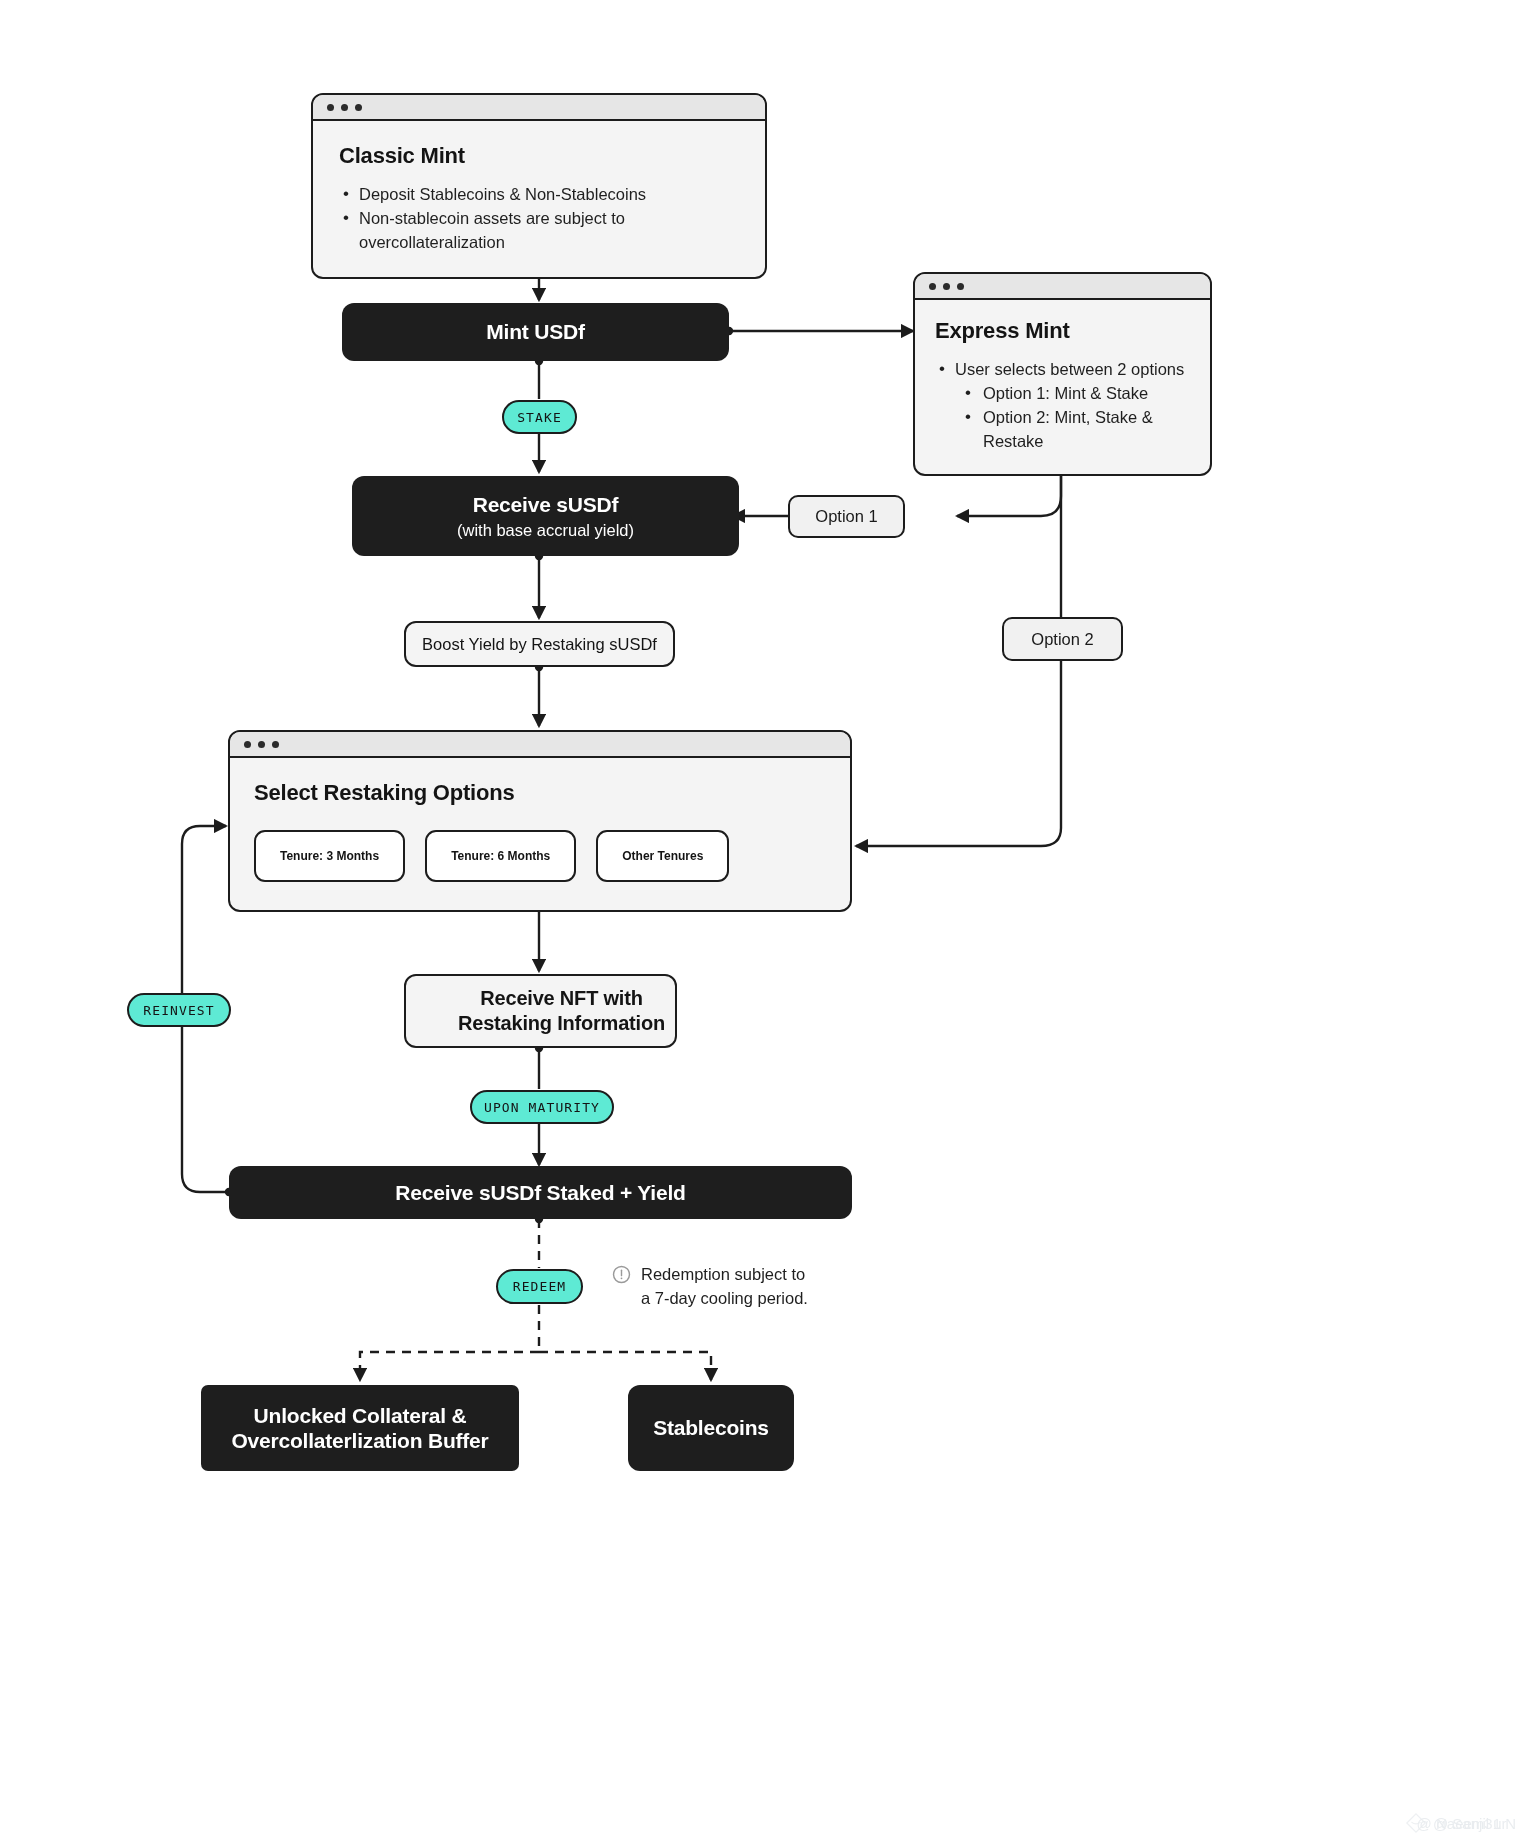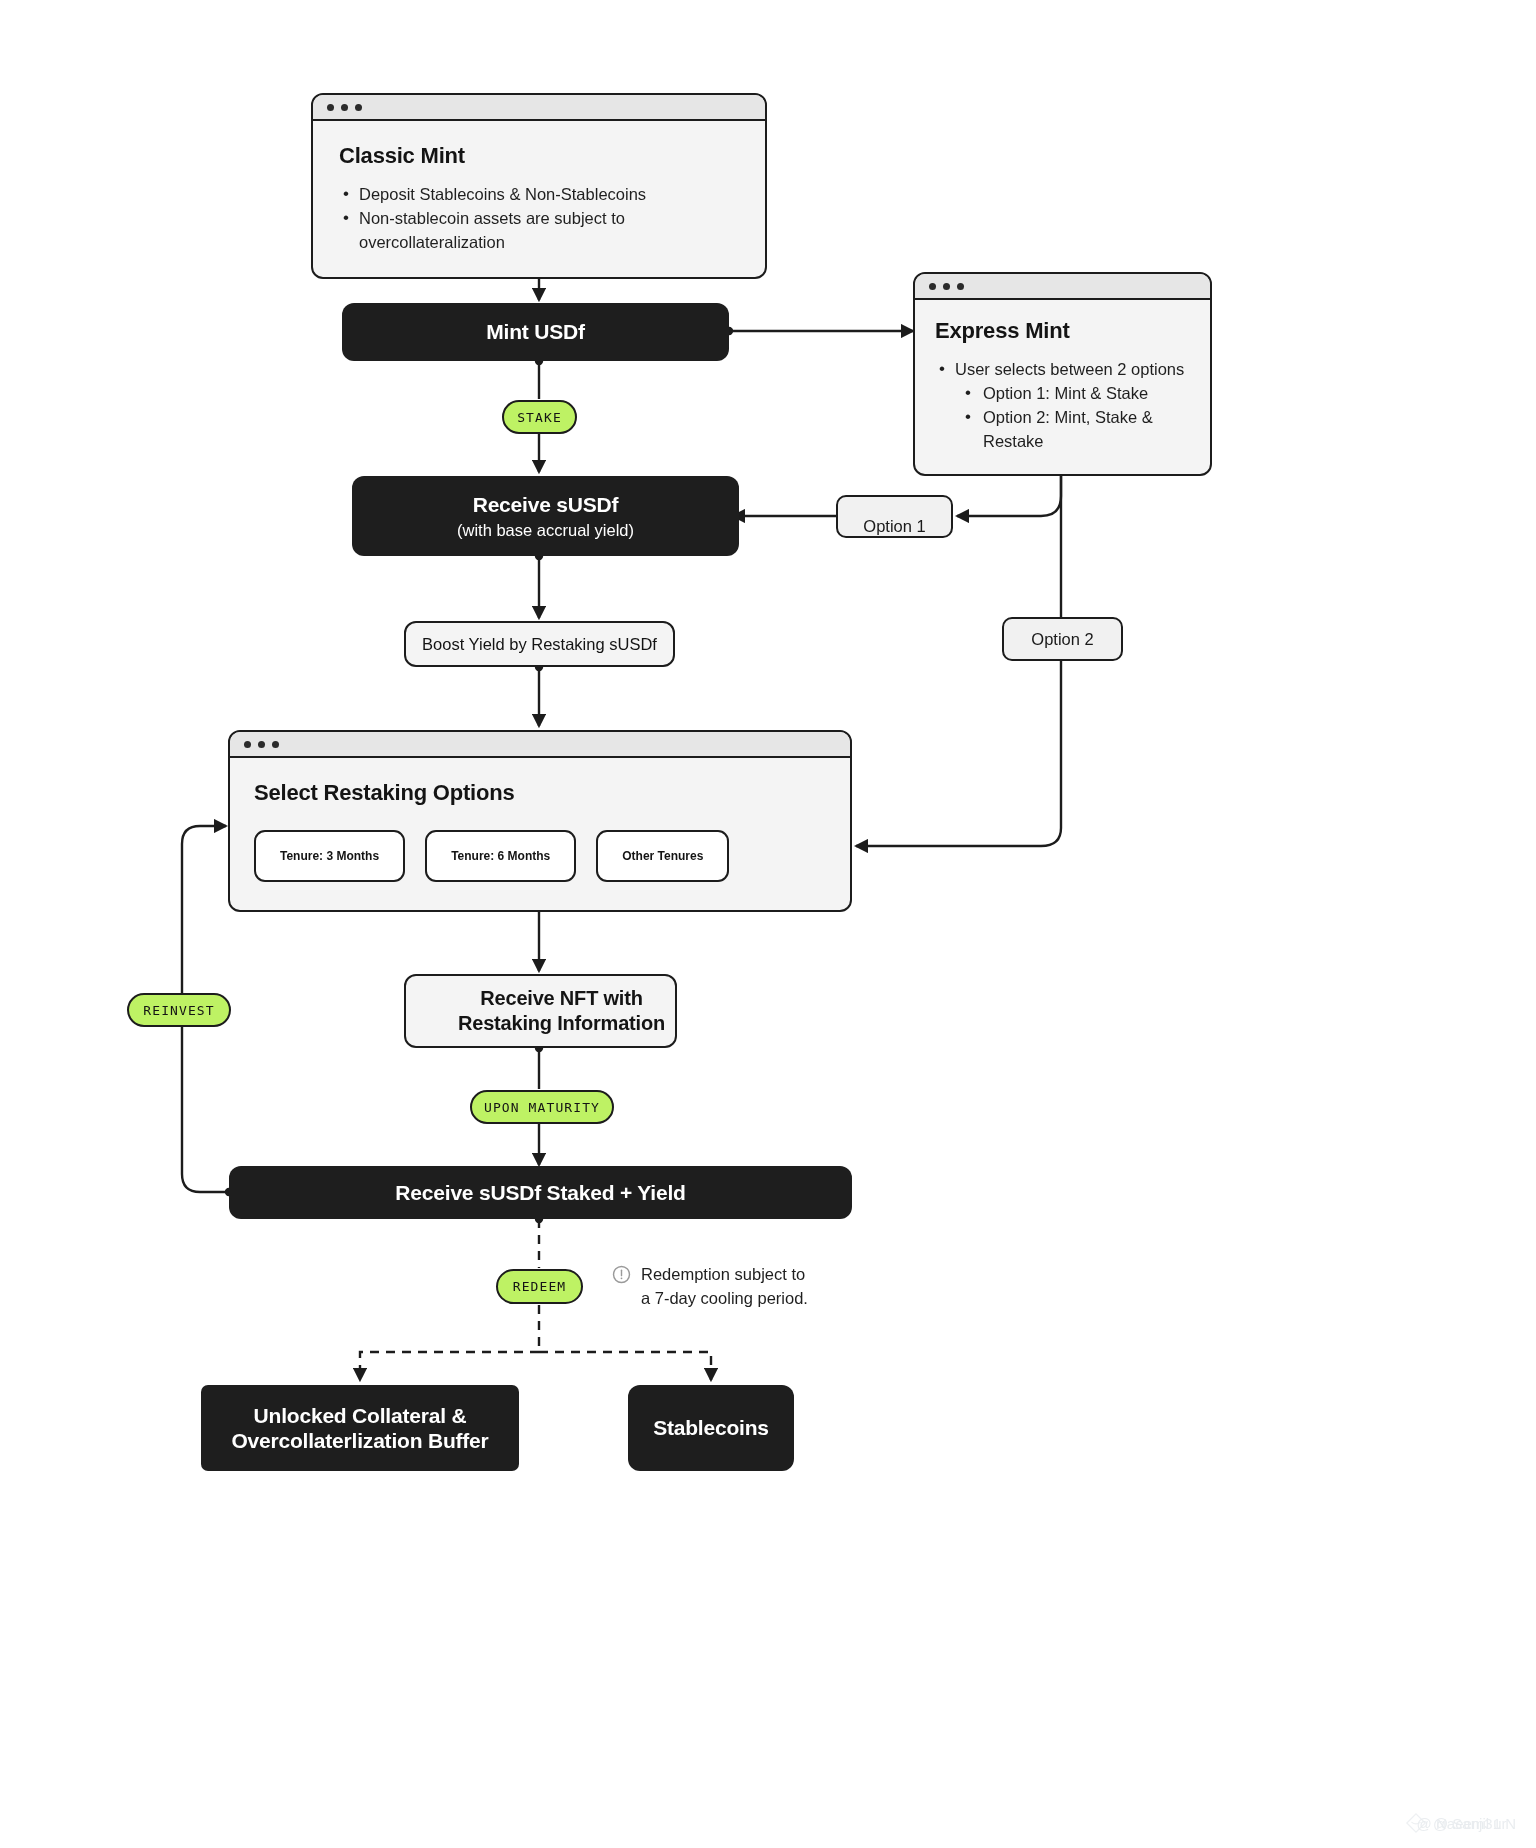--- a/index.html
+++ b/index.html
@@ -65,21 +65,21 @@
     border-radius: 12px;
     display: flex; flex-direction: column;
     align-items: center; justify-content: center;
     text-align: center; color: #141414;
   }
   .light.plain { font-size: 16.5px; font-weight: 400; }
   .light.bold  { font-size: 20px; font-weight: 700; line-height: 1.25; letter-spacing: -0.2px; }
 
   
   .pill {
-    background: #bef264;
+    background: #5eead4;
     border: 2.2px solid #1c1c1c;
     border-radius: 999px;
     display: flex; align-items: center; justify-content: center;
     font-family: "DejaVu Sans Mono", monospace;
     font-size: 13px; letter-spacing: 1.1px; color: #141414;
     white-space: nowrap;
   }
 
   
   .chips { display: flex; gap: 20px; }
@@ -214,21 +214,21 @@
 
   <div class="node pill" style="left:502px; top:400px; width:75px; height:34px;">
     <span>STAKE</span>
   </div>
 
   <div class="node dark" style="left:352px; top:476px; width:387px; height:80px;">
     <span class="t1">Receive sUSDf</span>
     <span class="t2">(with base accrual yield)</span>
   </div>
 
-  <div class="node opt" style="left:836px; top:495px; width:117px; height:43px;align-items:flex-end;">
+  <div class="node opt" style="left:788px; top:495px; width:117px; height:43px;">
     <span>Option 1</span>
   </div>
   <div class="node opt" style="left:1002px; top:617px; width:121px; height:44px;">
     <span>Option 2</span>
   </div>
 
   <div class="node light plain" style="left:404px; top:621px; width:271px; height:46px;">
     <span>Boost Yield by Restaking sUSDf</span>
   </div>
 

